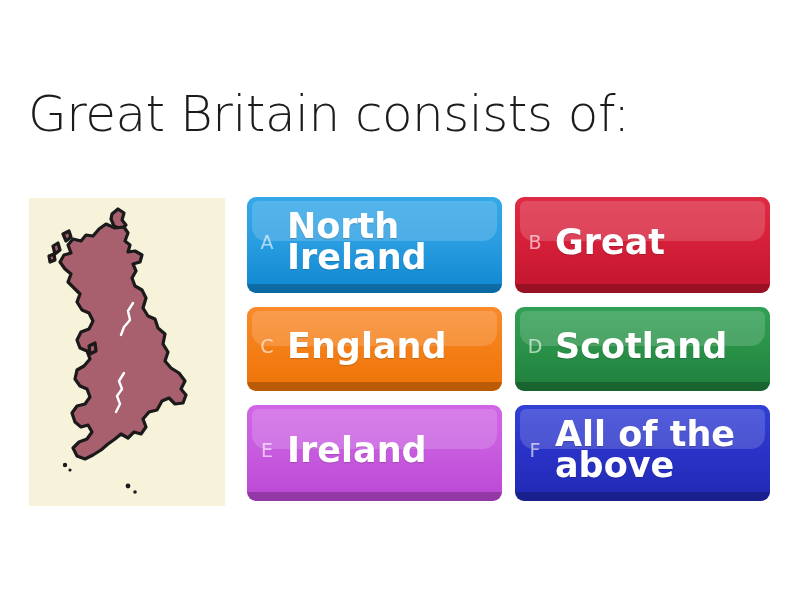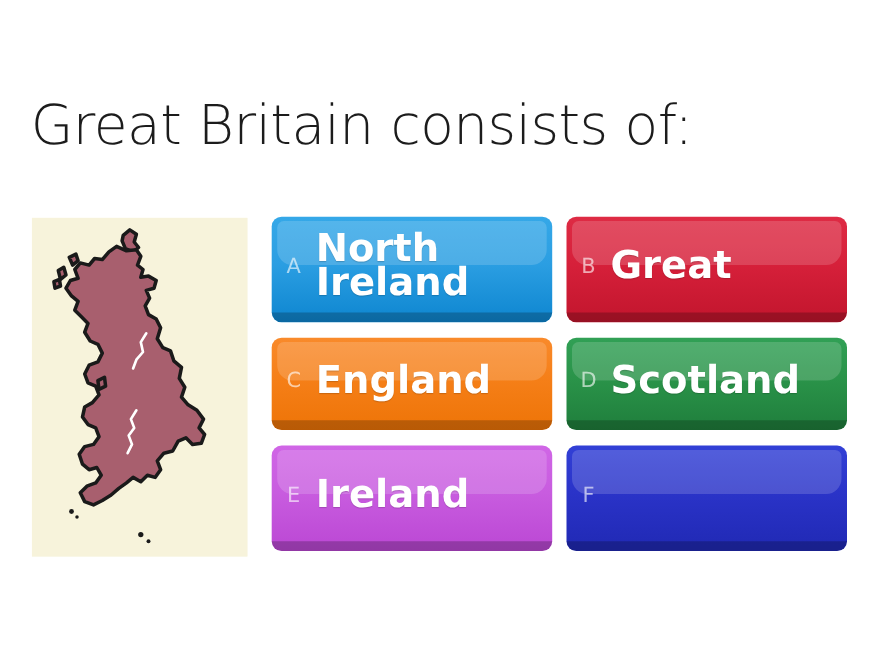--- a/index.html
+++ b/index.html
@@ -196,16 +196,17 @@
       <span class="answer-label">Scotland</span>
     </button>
 
     <button class="answer-btn btn-e">
       <span class="answer-letter">E</span>
       <span class="answer-label">Ireland</span>
     </button>
 
     <button class="answer-btn btn-f">
       <span class="answer-letter">F</span>
+      <span class="answer-label">All of the above</span>
     </button>
 
   </div>
 </div>
 
 </body></html>

